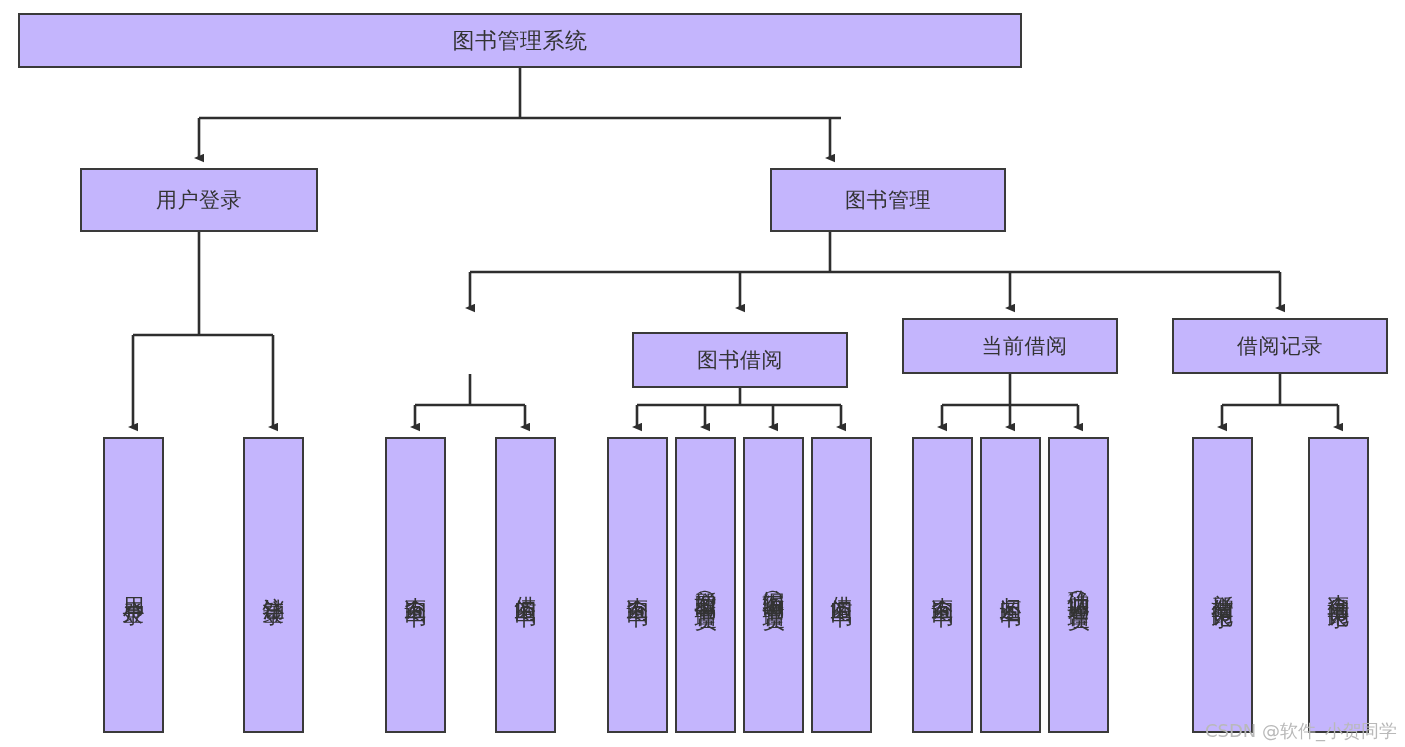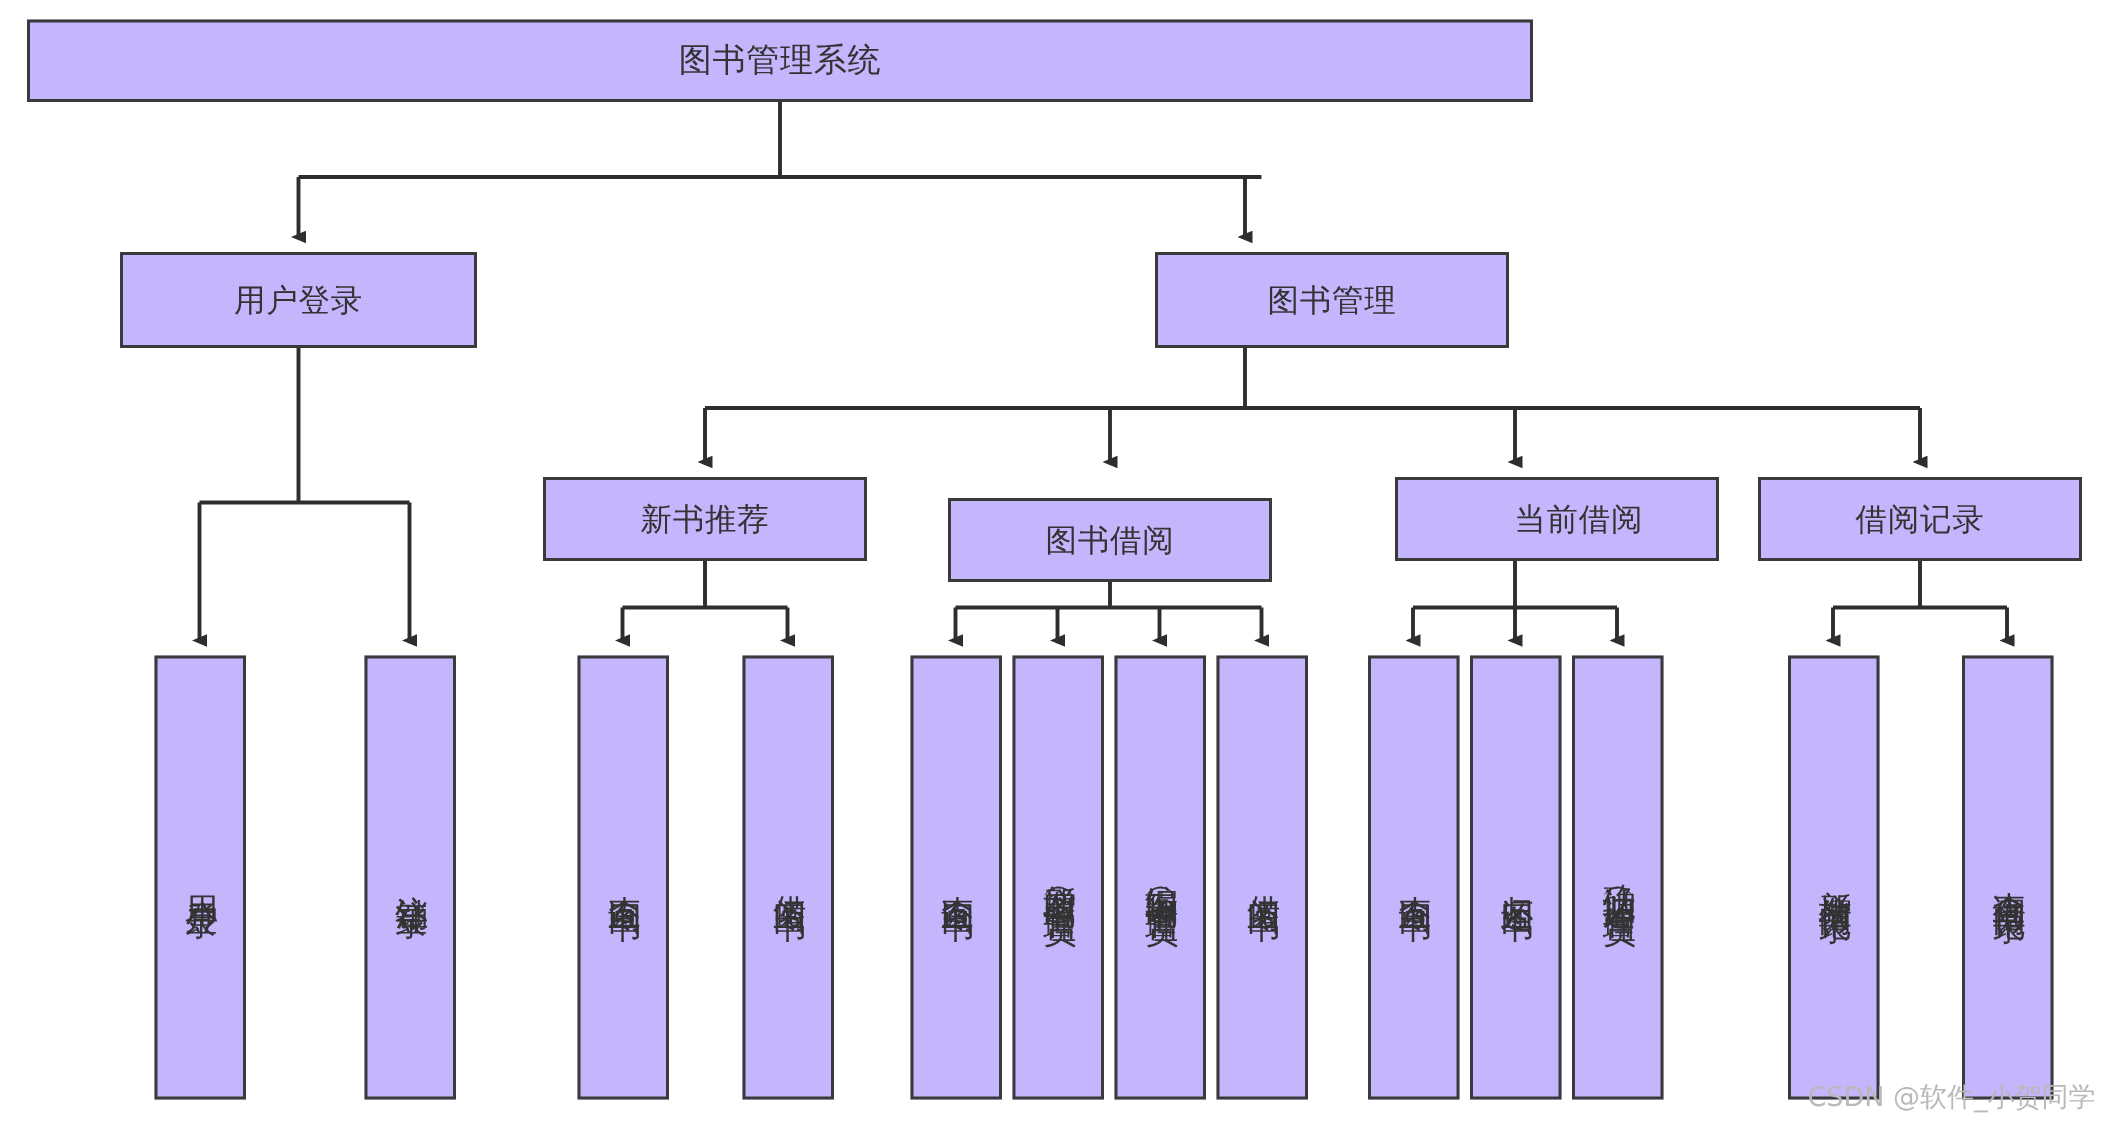--- a/index.html
+++ b/index.html
@@ -132,27 +132,24 @@
     <span class="label">图书管理系统</span>
   </div>
 
   <div class="node horiz" style="left:80px; top:168px; width:238px; height:64px;">
     <span class="label">用户登录</span>
   </div>
   <div class="node horiz" style="left:748px; top:168px; width:236px; height:64px;margin-left:22px;">
     <span class="label">图书管理</span>
   </div>
 
-  <div class="node horiz" style="left:362px; top:318px; width:216px; height:56px;">
-    <span class="label">新书推荐</span>
-  </div>
   <div class="node horiz" style="left:632px; top:332px; width:216px; height:56px;">
     <span class="label">图书借阅</span>
   </div>
-  <div class="node horiz" style="left:930px; top:318px; width:216px; height:56px;padding-left:29px;">
+  <div class="node horiz" style="left:902px; top:318px; width:216px; height:56px;padding-left:29px;">
     <span class="label">当前借阅</span>
   </div>
   <div class="node horiz" style="left:1172px; top:318px; width:216px; height:56px;">
     <span class="label">借阅记录</span>
   </div>
 
   <div class="node vert" style="left:103px; top:437px; width:61px; height:296px;">
     <span class="label">用户登录</span>
   </div>
   <div class="node vert" style="left:243px; top:437px; width:61px; height:296px;">

